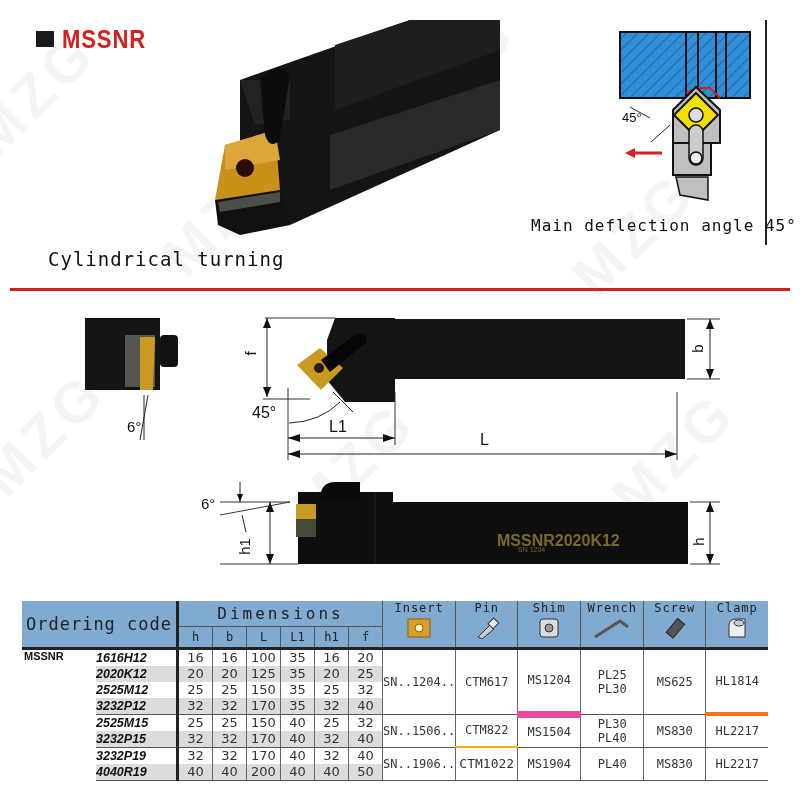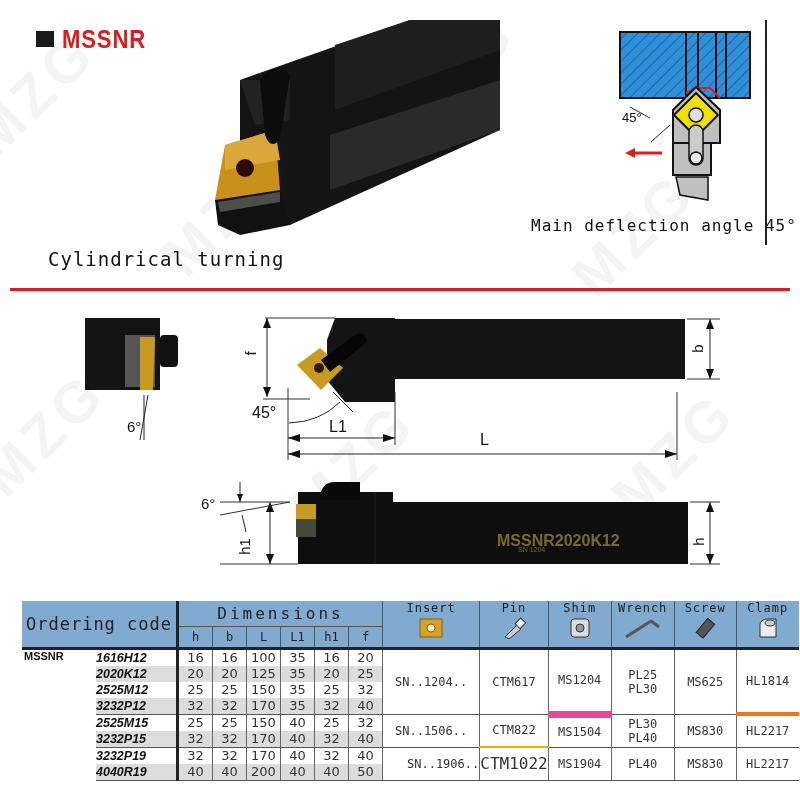--- a/index.html
+++ b/index.html
@@ -318,22 +318,22 @@
     </tr>
 
     <tr>
       <td class="code-cell">3232P19</td>
       <td class="num first">32</td>
       <td class="num">32</td>
       <td class="num">170</td>
       <td class="num">40</td>
       <td class="num">32</td>
       <td class="num">40</td>
-      <td class="acc-cell" rowspan="2" style="border-bottom:1px solid #555;padding-left:24px;">SN..1906..</td>
-      <td class="acc-cell" rowspan="2" style="border-bottom:1px solid #555;font-size:16px;margin-top:28px;">CTM1022</td>
+      <td class="acc-cell" rowspan="2" style="border-bottom:1px solid #555;">SN..1906..</td>
+      <td class="acc-cell" rowspan="2" style="border-bottom:1px solid #555;font-size:13px;margin-top:28px;">CTM1022</td>
       <td class="acc-cell" rowspan="2" style="border-bottom:1px solid #555;">MS1904</td>
       <td class="acc-cell" rowspan="2" style="border-bottom:1px solid #555;">PL40</td>
       <td class="acc-cell" rowspan="2" style="border-bottom:1px solid #555;">MS830</td>
       <td class="acc-cell" rowspan="2" style="border-bottom:1px solid #555;">HL2217</td>
     </tr>
     <tr class="alt grp-end">
       <td class="code-cell">4040R19</td>
       <td class="num first">40</td>
       <td class="num">40</td>
       <td class="num">200</td>

